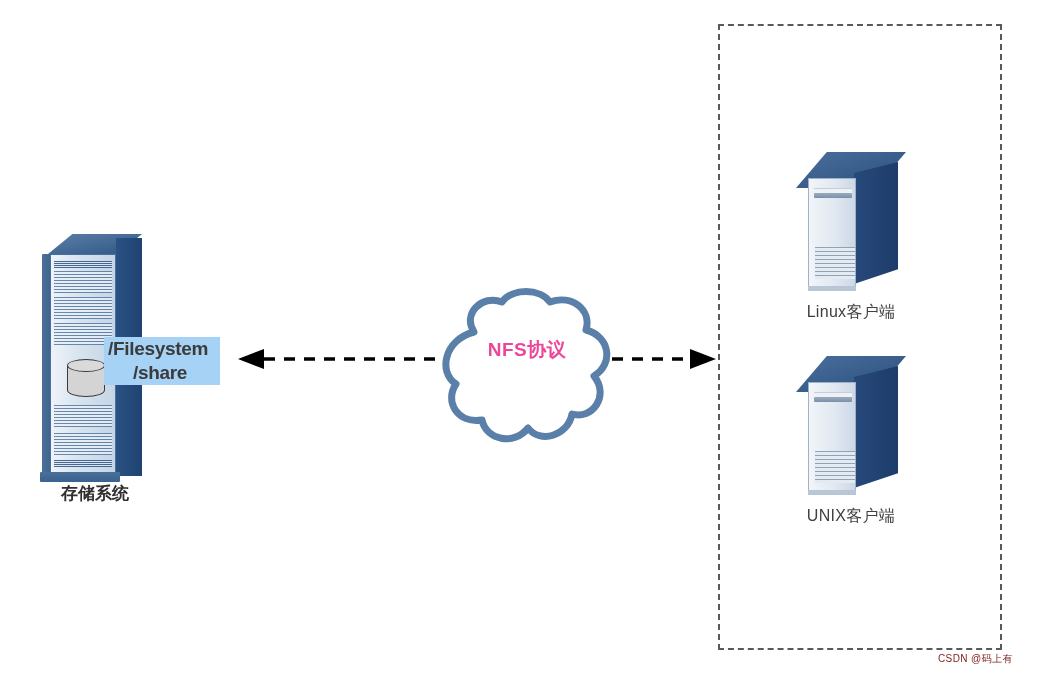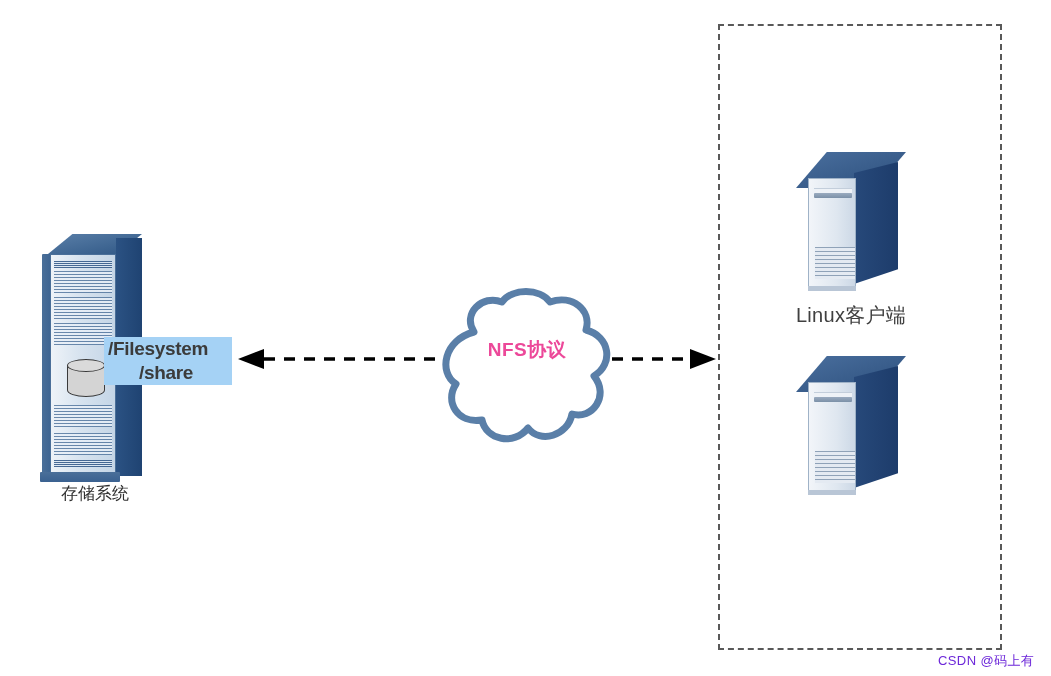--- a/index.html
+++ b/index.html
@@ -117,21 +117,21 @@
     border: 1.5px solid #3a3a3a;
     border-radius: 50%;
     box-sizing: border-box;
   }
 
   
   #filesystem-label {
     position: absolute;
     left: 104px;
     top: 337px;
-    width: 128px;
+    width: 116px;
     height: 48px;
     background: #a5d2f5;
     color: #3b3b3b;
     font-size: 19px;
     font-weight: bold;
     line-height: 24px;
     letter-spacing: -0.3px;
     box-sizing: border-box;
     padding: 0px 8px 0 4px;
   }
@@ -139,21 +139,21 @@
   #filesystem-label .ln2 { display:block; text-align: center; }
 
   #storage-caption {
     position: absolute;
     left: 30px;
     top: 482px;
     width: 130px;
     text-align: center;
     font-family: "DejaVu Serif", serif;
     font-size: 17px;
-    font-weight: normal;
+    font-weight: bold;
     color: #2f2f2f;
   }
 
   
   #nfs-cloud {
     position: absolute;
     left: 432px;
     top: 286px;
     width: 190px;
     height: 168px;
@@ -232,32 +232,32 @@
     left: 12px; top: 134px;
     width: 48px; height: 5px;
     background: #b9c6d6;
   }
   .client-caption {
     position: absolute;
     left: -28px;
     top: 150px;
     width: 166px;
     text-align: center;
-    font-size: 20px;
+    font-size: 16px;
     color: #404040;
     letter-spacing: 0.3px;
   }
 
   
   #watermark {
     position: absolute;
     left: 938px;
     top: 652px;
-    font-size: 13px;
-    color: #6d28d9;
+    font-size: 10px;
+    color: #7f1d1d;
     letter-spacing: 0.4px;
     white-space: nowrap;
   }
 </style>
 </head>
 <body>
 
 <div id="canvas">
 
   <div id="client-group-box"></div>
@@ -331,17 +331,18 @@
     <div class="tower">
       <div class="tower-top"></div>
       <div class="tower-side"></div>
       <div class="tower-front">
         <div class="tower-slot2"></div>
         <div class="tower-slot"></div>
         <div class="tower-vents"></div>
       </div>
       <div class="tower-foot"></div>
     </div>
+    <div class="client-caption">UNIX客户端</div>
   </div>
 
   <div id="watermark">CSDN @码上有</div>
 
 </div>
 
 </body></html>

